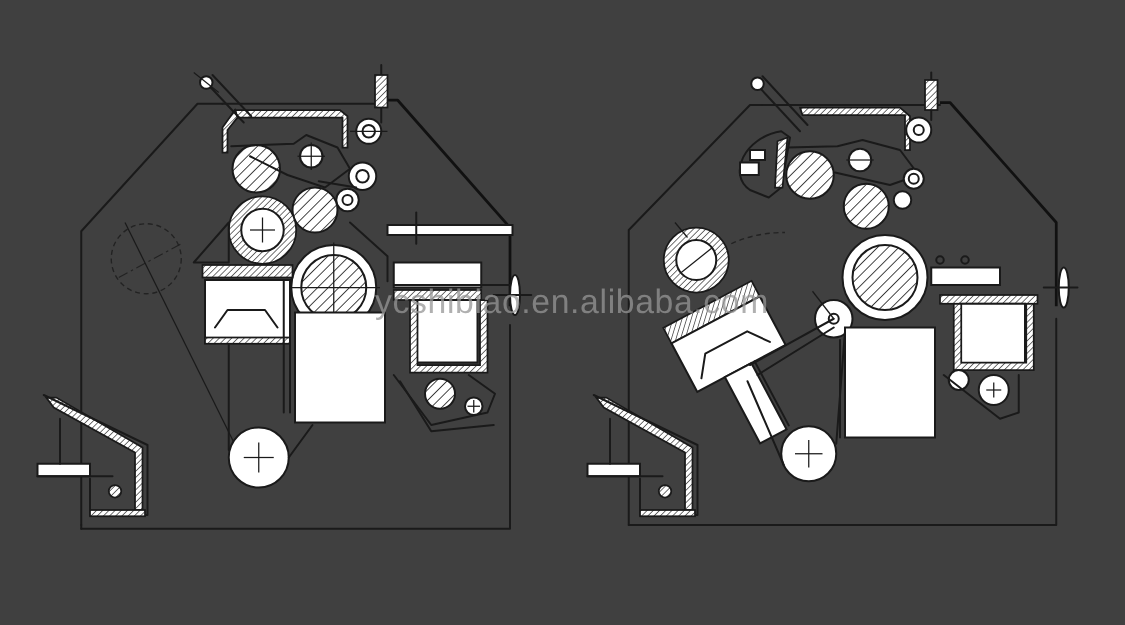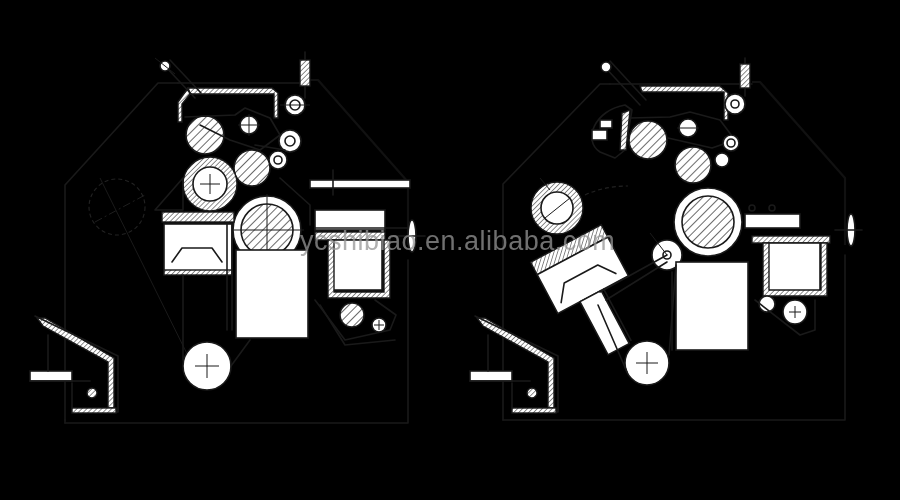--- a/index.html
+++ b/index.html
@@ -4,21 +4,21 @@
   <style>
     html, body {
       margin: 0;
       padding: 0;
       background: #ffffff;
     }
     .canvas {
       position: relative;
       width: 900px;
       height: 500px;
-      background: #000000;
+      background: #404040;
       overflow: hidden;
       text-align: right;
     }
     svg.drawing {
       position: absolute;
       left: 0;
       top: 0;
       width: 900px;
       height: 500px;
     }

